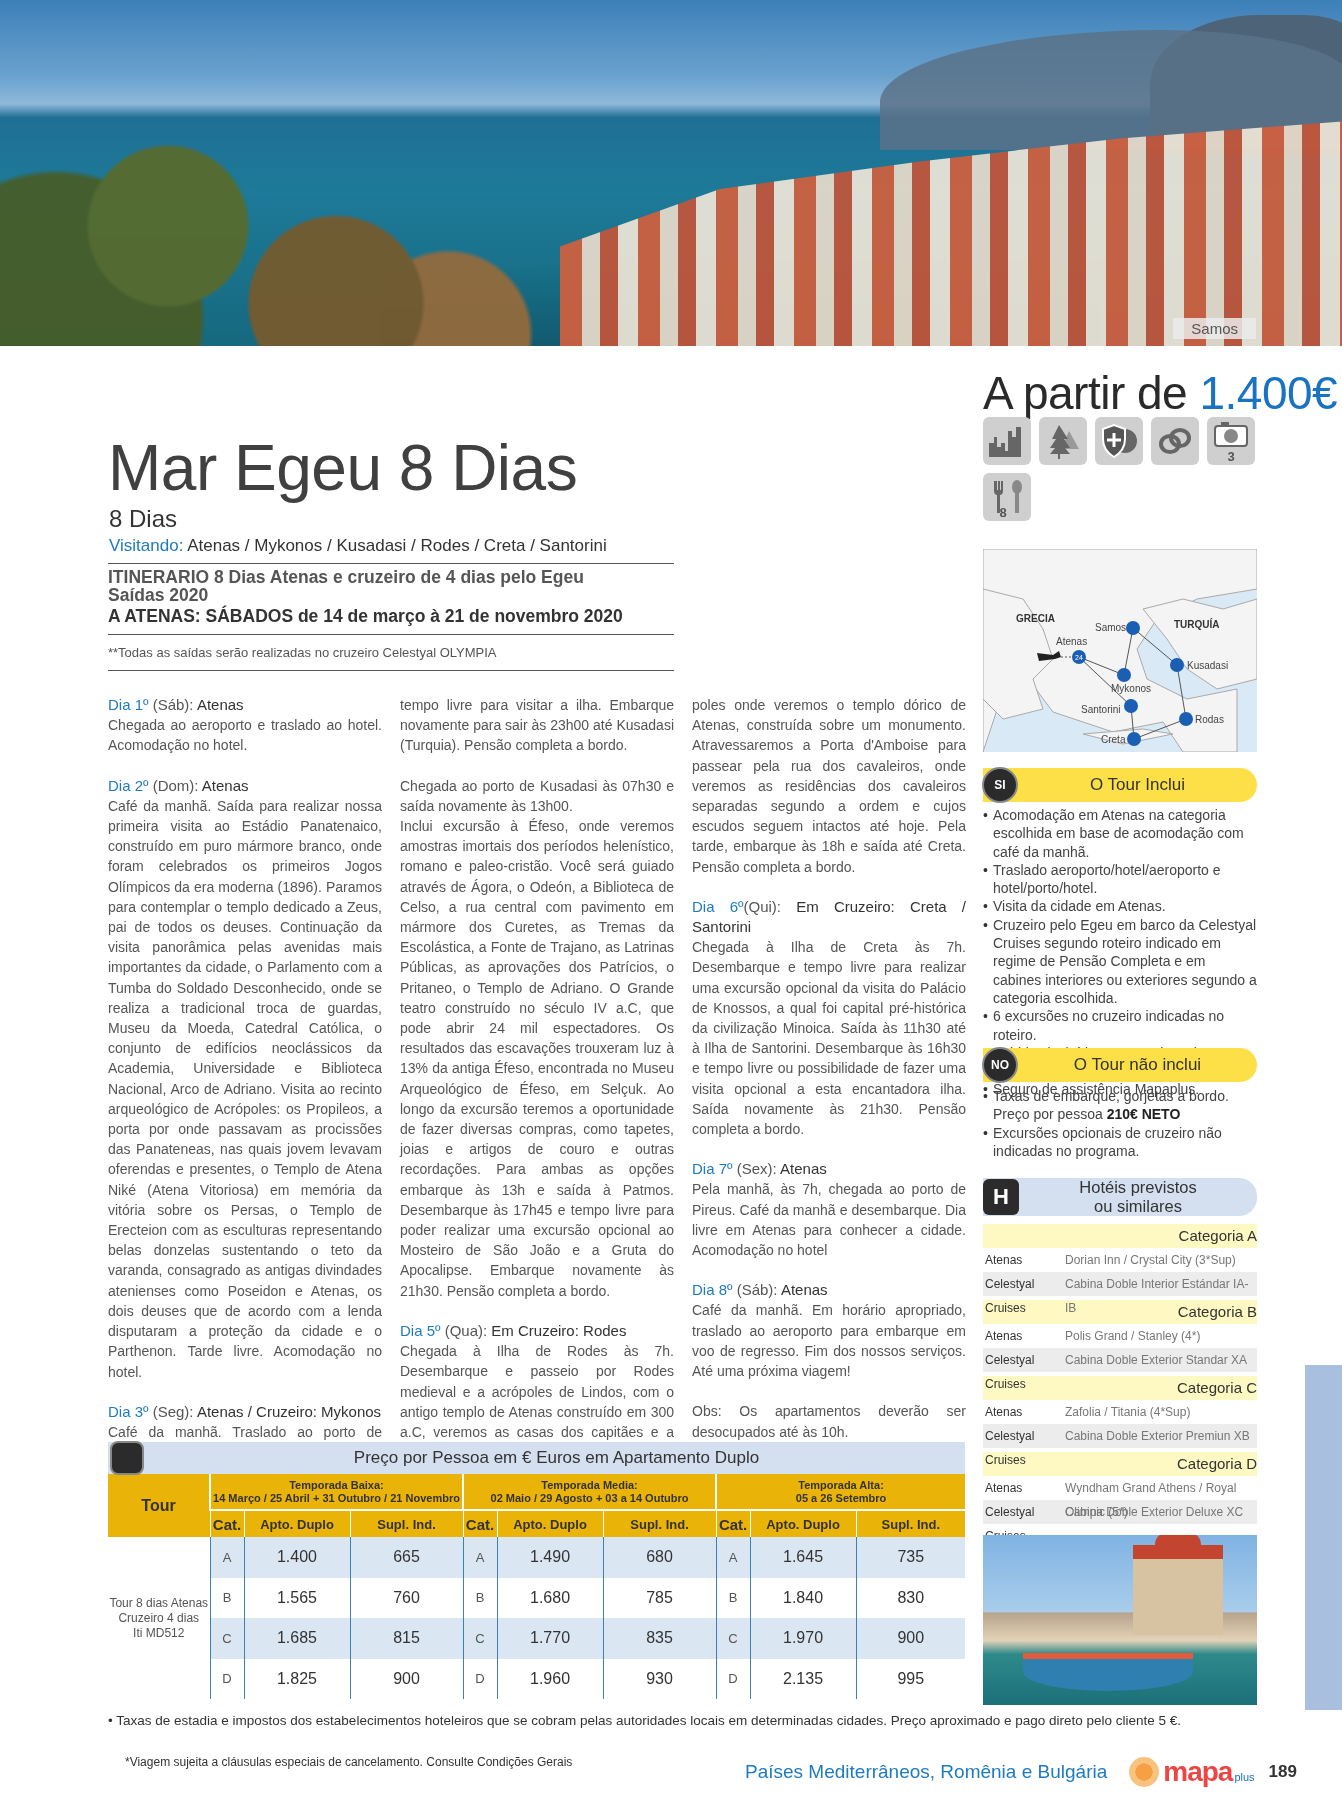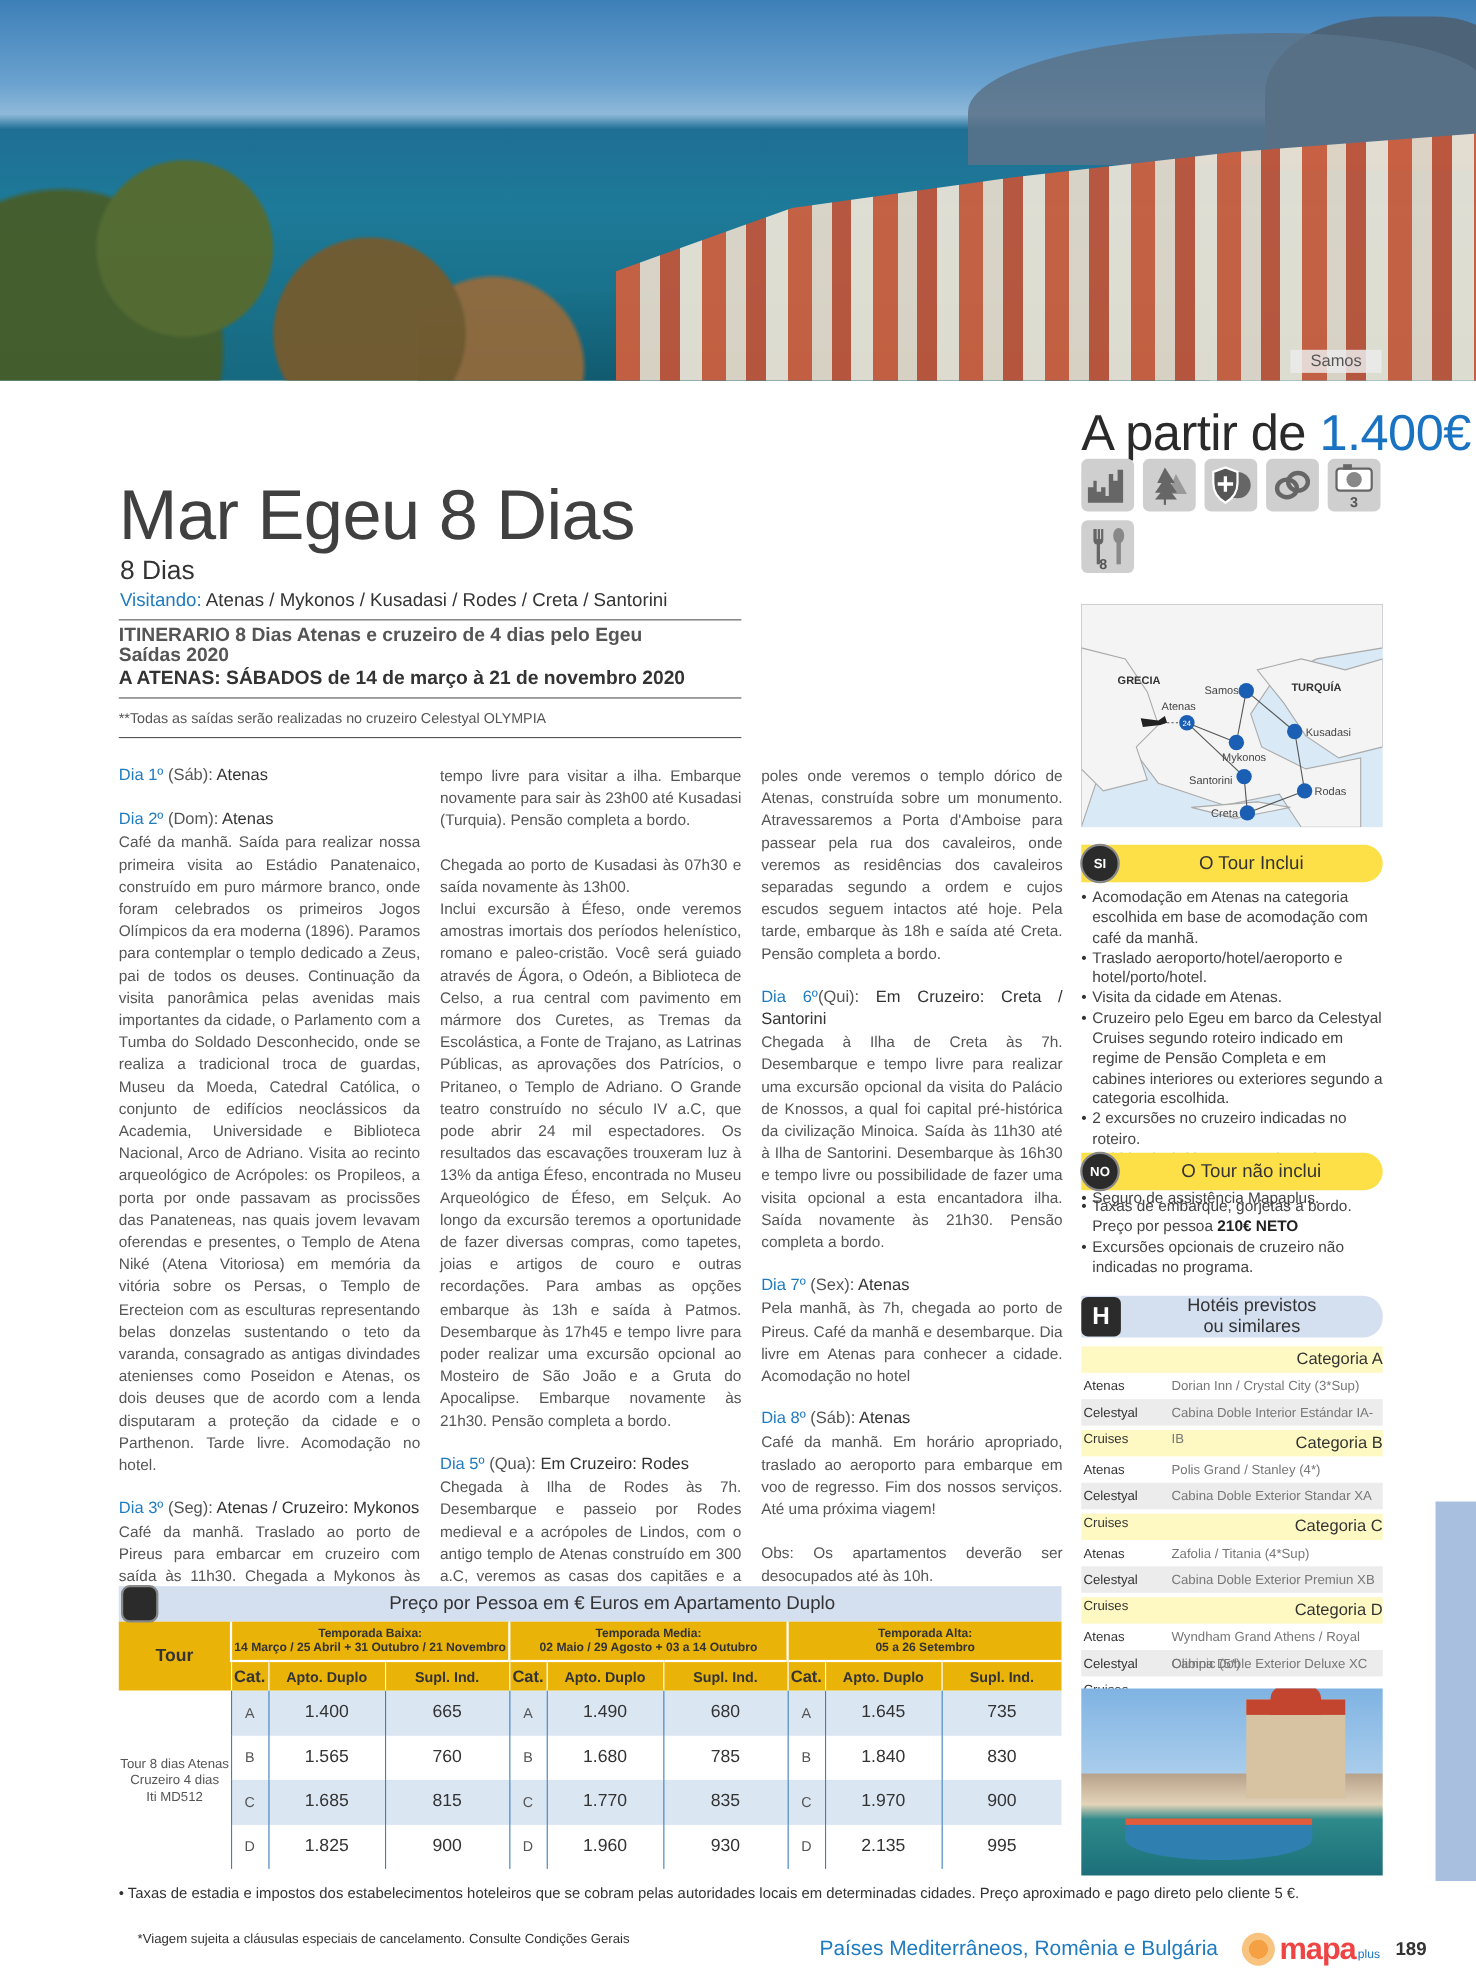--- a/index.html
+++ b/index.html
@@ -140,20 +140,21 @@
   <div class="l1">ITINERARIO 8 Dias Atenas e cruzeiro de 4 dias pelo Egeu</div>
   <div class="l2">Saídas 2020</div>
   <div class="l3">A ATENAS: SÁBADOS de 14 de março à 21 de novembro 2020</div>
 </div>
 <div class="note-cruise">**Todas as saídas serão realizadas no cruzeiro Celestyal OLYMPIA</div>
 <div class="rule"></div>
 
 <div class="col col1">
   <div class="day">
     <div class="day-head"><span class="dn">Dia 1º</span> <span class="dw">(Sáb):</span> <span>Atenas</span></div>
+    <div class="day-body">Chegada ao aeroporto e traslado ao hotel. Acomodação no hotel.</div>
   </div>
   <div class="day">
     <div class="day-head"><span class="dn">Dia 2º</span> <span class="dw">(Dom):</span> <span>Atenas</span></div>
     <div class="day-body">Café da manhã. Saída para realizar nossa primeira visita ao Estádio Panatenaico, construído em puro mármore branco, onde foram celebrados os primeiros Jogos Olímpicos da era moderna (1896). Paramos para contemplar o templo dedicado a Zeus, pai de todos os deuses. Continuação da visita panorâmica pelas avenidas mais importantes da cidade, o Parlamento com a Tumba do Soldado Desconhecido, onde se realiza a tradicional troca de guardas, Museu da Moeda, Catedral Católica, o conjunto de edifícios neoclássicos da Academia, Universidade e Biblioteca Nacional, Arco de Adriano. Visita ao recinto arqueológico de Acrópoles: os Propileos, a porta por onde passavam as procissões das Panateneas, nas quais jovem levavam oferendas e presentes, o Templo de Atena Niké (Atena Vitoriosa) em memória da vitória sobre os Persas, o Templo de Erecteion com as esculturas representando belas donzelas sustentando o teto da varanda, consagrado as antigas divindades atenienses como Poseidon e Atenas, os dois deuses que de acordo com a lenda disputaram a proteção da cidade e o Parthenon. Tarde livre. Acomodação no hotel.</div>
   </div>
   <div class="day">
     <div class="day-head"><span class="dn">Dia 3º</span> <span class="dw">(Seg):</span> <span>Atenas / Cruzeiro: Mykonos</span></div>
     <div class="day-body">Café da manhã. Traslado ao porto de Pireus para embarcar em cruzeiro com saída às 11h30. Chegada a Mykonos às 18h00. Desembarque e</div>
   </div>
 </div>
@@ -283,21 +284,21 @@
 
 <div class="side-head" style="top:768px">
   <div class="badge">SI</div>
   <div class="ttl">O Tour Inclui</div>
 </div>
 <ul class="side-list" style="top:806px">
   <li>Acomodação  em Atenas na categoria escolhida em base de acomodação com café da manhã.</li>
   <li>Traslado aeroporto/hotel/aeroporto e hotel/porto/hotel.</li>
   <li>Visita da cidade em Atenas.</li>
   <li>Cruzeiro pelo Egeu em barco da Celestyal Cruises segundo roteiro indicado em regime de Pensão Completa e em cabines interiores ou exteriores segundo a categoria escolhida.</li>
-  <li>2 excursões no cruzeiro indicadas no roteiro.</li>
+  <li>6 excursões no cruzeiro indicadas no roteiro.</li>
   <li>Bebidas incluídas no cruzeiro “Blue Drinks”.</li>
   <li>Seguro de assistência Mapaplus.</li>
 </ul>
 
 <div class="side-head" style="top:1048px">
   <div class="badge">NO</div>
   <div class="ttl">O Tour não inclui</div>
 </div>
 <ul class="side-list" style="top:1087px">
   <li><span>Taxas de embarque, gorjetas a bordo. Preço por pessoa </span><b>210€ NETO</b></li>

